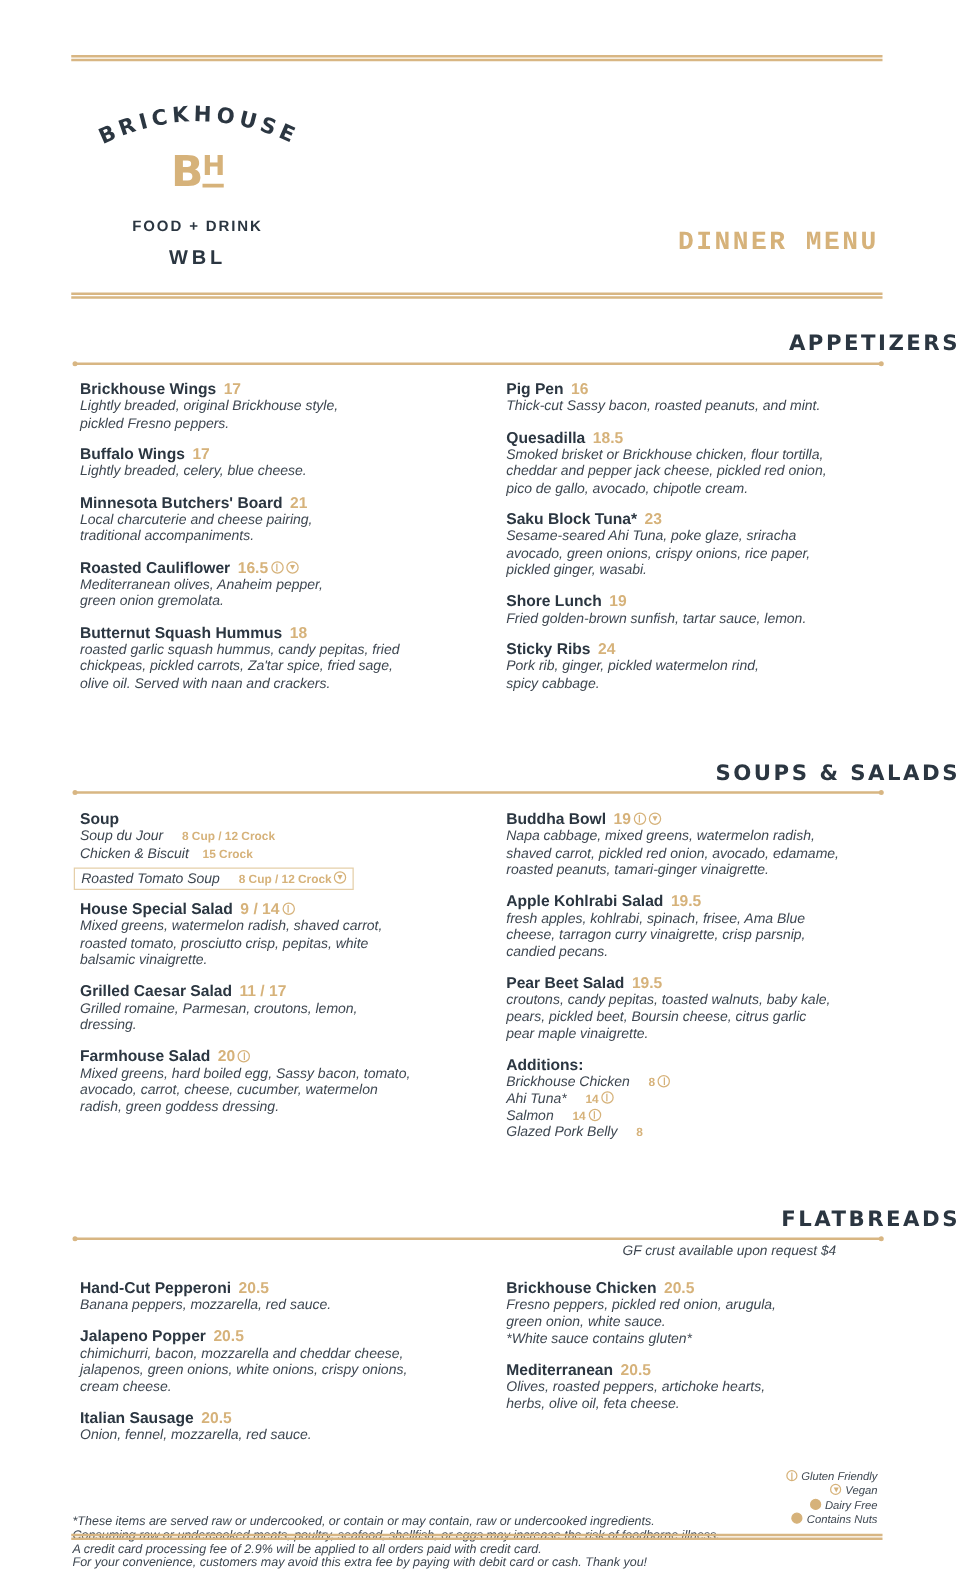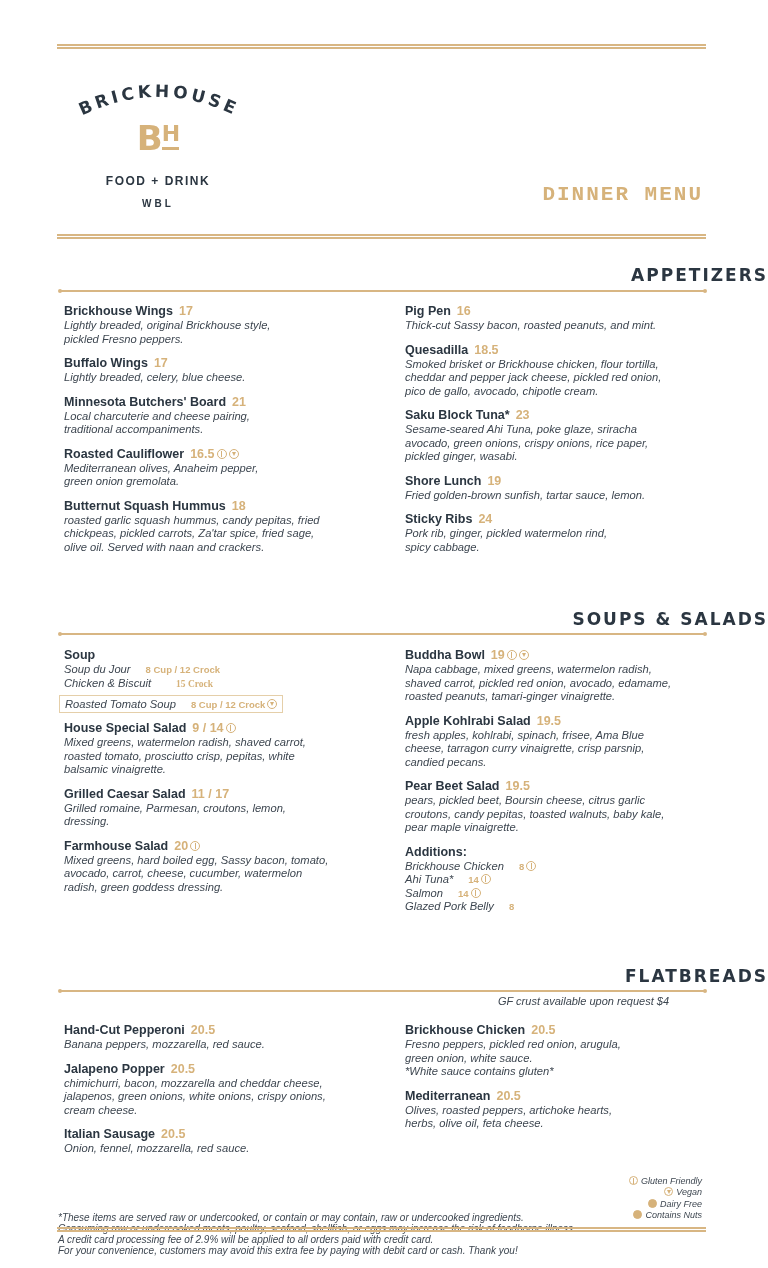--- a/index.html
+++ b/index.html
@@ -5,21 +5,21 @@
   * { box-sizing: border-box; margin: 0; padding: 0; }
   html, body { width: 768px; height: 1268px; background: #ffffff; }
   body { position: relative; font-family: "Liberation Sans", sans-serif; color: #2b3641; overflow: hidden; }
   .dbl-rule { position: absolute; left: 57px; width: 649px; height: 5px; border-top: 2px solid #d8b683; border-bottom: 2px solid #d8b683; }
   .logo { position: absolute; left: 58px; top: 78px; width: 200px; text-align: center; }
   .logo-arc { display: block; margin: 0 auto; }
   .logo-bh { font-family: "DejaVu Sans", sans-serif; font-weight: bold; color: #d6b27a; font-size: 34px; letter-spacing: -1px; margin-top: -8px; position: relative; display: inline-block; }
   .logo-bh .h-wrap { position: relative; display: inline-block; font-size: 22px; vertical-align: 9px; }
   .logo-bh .h-wrap::after { content: ""; position: absolute; left: 0; right: 0; bottom: -4px; height: 3px; background: #d6b27a; }
   .logo-sub { font-weight: bold; font-size: 12px; letter-spacing: 1.5px; color: #2b3641; margin-top: 16px; }
-  .logo-loc { font-weight: bold; font-size: 10px; letter-spacing: 3px; color: #2b3641; margin-top: 10px; }
+  .logo-loc { font-weight: bold; font-size: 16px; letter-spacing: 3px; color: #2b3641; margin-top: 10px; }
   .menu-title { position: absolute; right: 65px; top: 183px; font-family: Liberation Mono, monospace; font-weight: bold; font-size: 21px; letter-spacing: 2px; color: #d6b27a; }
   .section-head { position: absolute; left: 0; width: 768px; text-align: right; font-family: "DejaVu Sans", sans-serif; font-weight: bold; font-size: 17px; letter-spacing: 2px; color: #2b3641; }
   .section-rule { position: absolute; left: 60px; width: 645px; height: 2px; background: #d8b683; }
   .section-rule::before, .section-rule::after { content: ""; position: absolute; top: -1px; width: 4px; height: 4px; border-radius: 50%; background: #d8b683; }
   .section-rule::before { left: -2px; } .section-rule::after { right: -2px; }
   .col { position: absolute; width: 320px; }
   .item { margin-bottom: 10px; }
   .item-name { font-weight: bold; font-size: 12.5px; color: #2b3641; line-height: 15px; }
   .item-price { font-weight: bold; font-size: 12.5px; color: #d6b27a; margin-left: 6px; }
   .item-desc { font-style: italic; font-size: 11.2px; color: #3d4650; line-height: 13.5px; }
@@ -113,21 +113,21 @@
       <div class="item-desc">spicy cabbage.</div>
     </div>
   </div>
 
 <div class="section-head" style="top:609px;">SOUPS &amp; SALADS</div>
 <div class="section-rule" style="top:633px;"></div>
 <div class="col" id="ss-left" style="left:64px; top:648px;">
   <div class="item" style="margin-bottom:0;">
     <div class="item-name">Soup</div>
     <div class="item-desc"><span>Soup du Jour</span><span class="small-price">8 Cup / 12 Crock</span></div>
-    <div class="item-desc"><span>Chicken &amp; Biscuit</span><span class="small-price" style="margin-left:14px;font-family:Liberation Serif, serif;">15 Crock</span></div>
+    <div class="item-desc"><span>Chicken &amp; Biscuit</span><span class="small-price" style="margin-left:0;">15 Crock</span></div>
     <div class="boxed"><span>Roasted Tomato Soup</span><span class="small-price">8 Cup / 12 Crock</span><span class="ico vegan"></span></div>
   </div>
   <div id="ss-left-items">
       <div class="item">
         <div class="item-name"><span>House Special Salad</span><span class="item-price">9 / 14</span><span class="ico gf"></span></div>
         <div class="item-desc">Mixed greens, watermelon radish, shaved carrot,</div>
         <div class="item-desc">roasted tomato, prosciutto crisp, pepitas, white</div>
         <div class="item-desc">balsamic vinaigrette.</div>
       </div>
       <div class="item">
@@ -152,22 +152,22 @@
         <div class="item-desc">roasted peanuts, tamari-ginger vinaigrette.</div>
       </div>
       <div class="item">
         <div class="item-name"><span>Apple Kohlrabi Salad</span><span class="item-price">19.5</span></div>
         <div class="item-desc">fresh apples, kohlrabi, spinach, frisee, Ama Blue</div>
         <div class="item-desc">cheese, tarragon curry vinaigrette, crisp parsnip,</div>
         <div class="item-desc">candied pecans.</div>
       </div>
       <div class="item">
         <div class="item-name"><span>Pear Beet Salad</span><span class="item-price">19.5</span></div>
+        <div class="item-desc">croutons, candy pepitas, toasted walnuts, baby kale,</div>
         <div class="item-desc">pears, pickled beet, Boursin cheese, citrus garlic</div>
-        <div class="item-desc">croutons, candy pepitas, toasted walnuts, baby kale,</div>
         <div class="item-desc">pear maple vinaigrette.</div>
       </div>
     </div>
   <div class="item">
     <div class="item-name">Additions:</div>
     <div id="additions-list">
         <div class="item-desc"><span>Brickhouse Chicken</span><span class="small-price">8</span><span class="ico gf"></span></div>
         <div class="item-desc"><span>Ahi Tuna*</span><span class="small-price">14</span><span class="ico gf"></span></div>
         <div class="item-desc"><span>Salmon</span><span class="small-price">14</span><span class="ico gf"></span></div>
         <div class="item-desc"><span>Glazed Pork Belly</span><span class="small-price">8</span></div>

